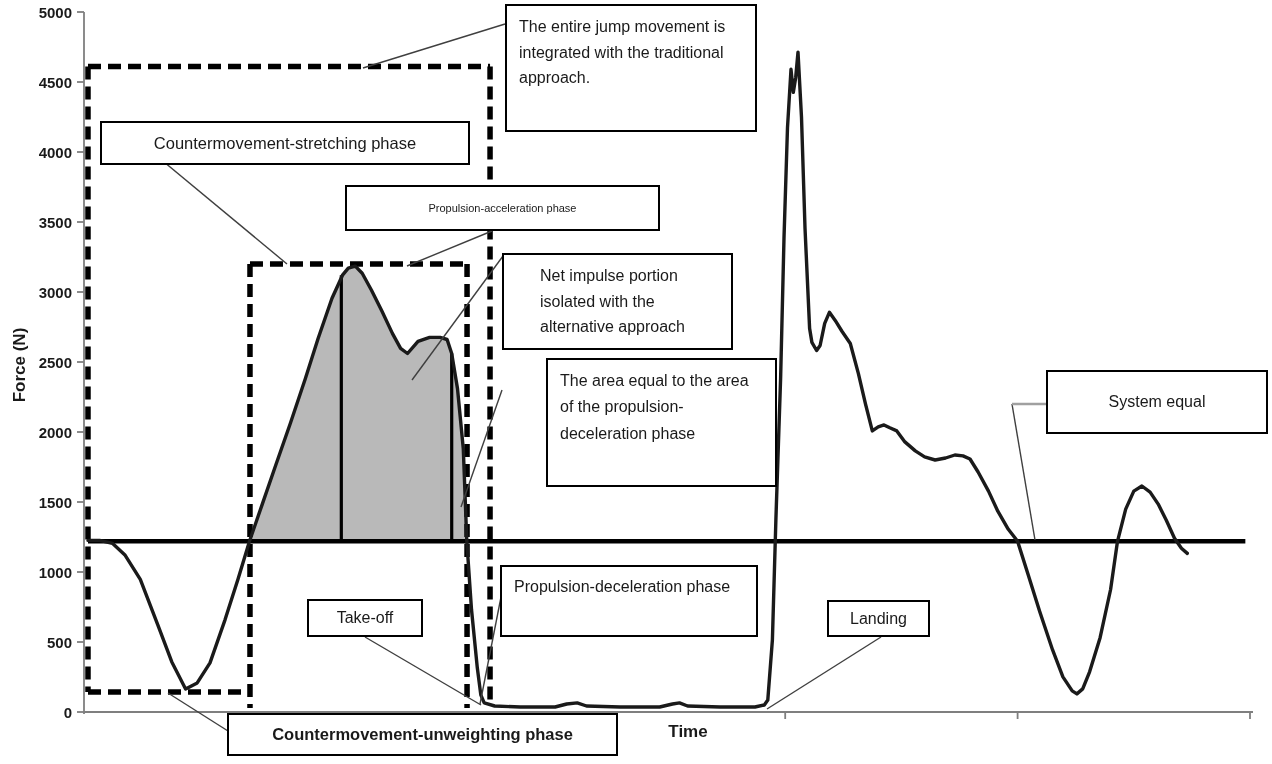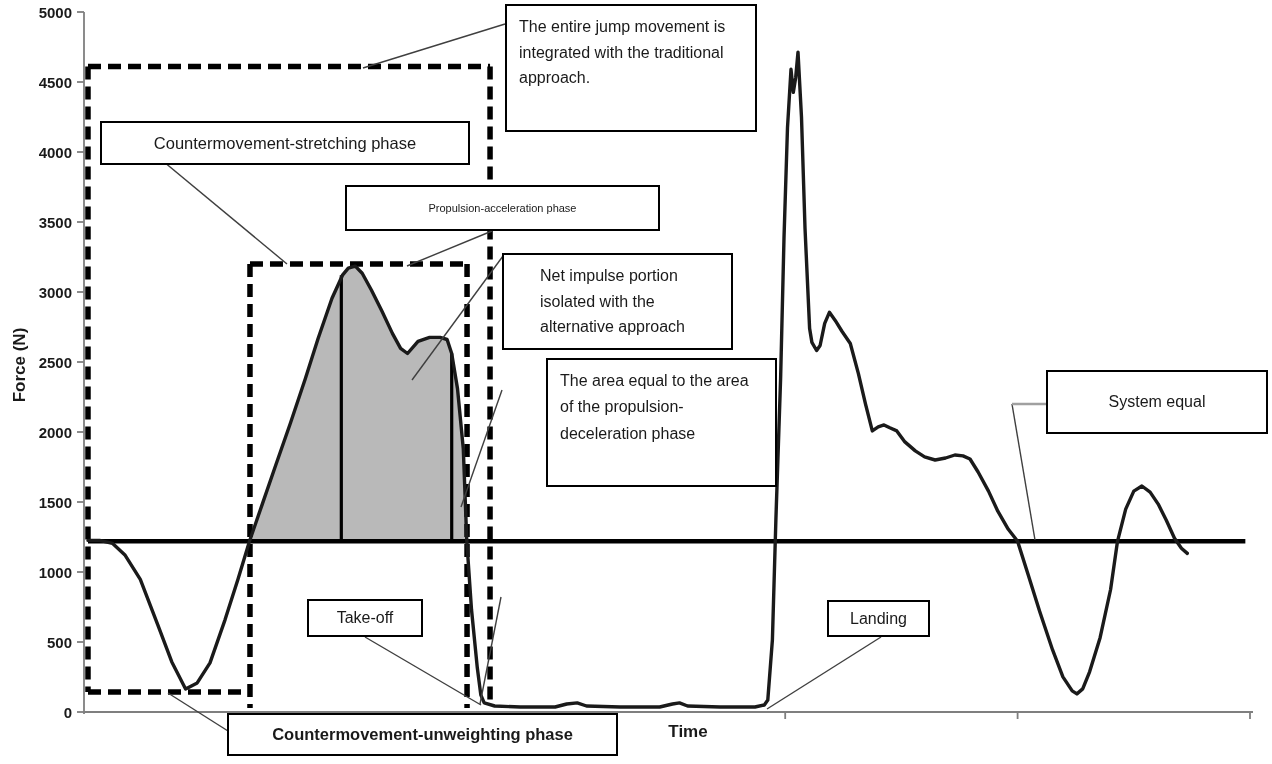--- a/index.html
+++ b/index.html
@@ -98,18 +98,19 @@
   <div class="ann center" style="left:345px;top:185px;width:315px;height:46px;font-size:11px;">Propulsion-acceleration phase</div>
 
   <div class="ann pad" style="left:502px;top:253px;width:231px;height:97px;line-height:1.6;padding-left:36px;">Net impulse portion isolated with the alternative approach</div>
 
   <div class="ann pad" style="left:502px;top:358px;width:231px;height:129px;line-height:1.65;margin-left:44px;">The area equal to the area of the propulsion-deceleration phase</div>
 
   <div class="ann center" style="left:1046px;top:370px;width:222px;height:64px;">System equal</div>
 
   <div class="ann center" style="left:307px;top:599px;width:116px;height:38px;">Take-off</div>
 
+  <div class="ann pad" style="left:500px;top:565px;width:258px;height:72px;line-height:1.5;">Propulsion-deceleration phase</div>
 
   <div class="ann center" style="left:827px;top:600px;width:103px;height:37px;">Landing</div>
 
   <div class="ann center" style="left:227px;top:713px;width:391px;height:43px;font-size:16.5px;font-weight:bold;">Countermovement-unweighting  phase</div>
 
 </div>
 
 </body></html>

